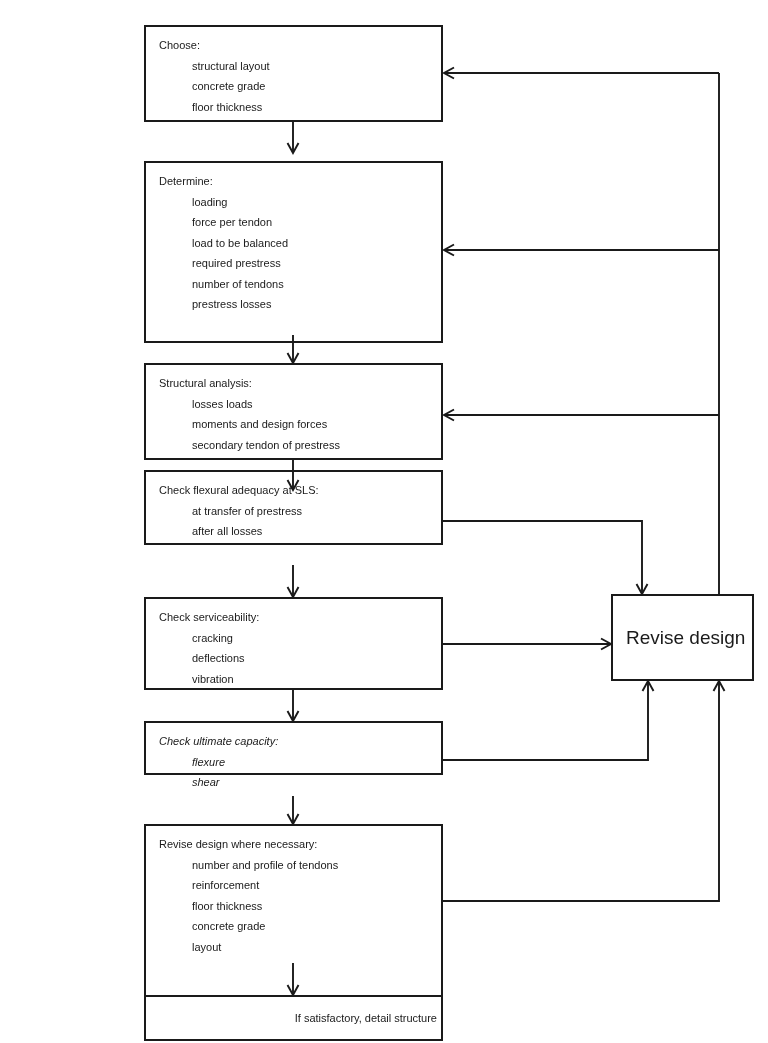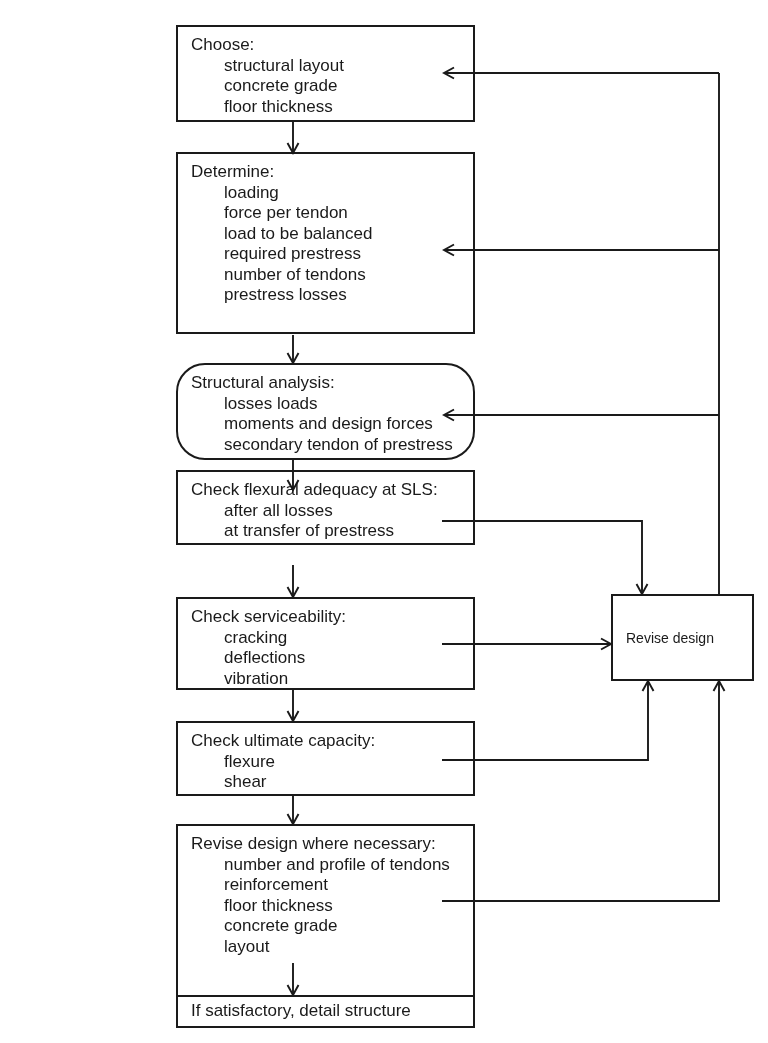--- a/index.html
+++ b/index.html
@@ -27,104 +27,103 @@
     fill: none;
   }
   .conn { stroke-width: 1.9px; }
   .node {
     position: absolute;
     box-sizing: border-box;
     left: 144px;
     width: 299px;
     background: var(--box_fill, #ffffff);
     border: 2.6px solid var(--line, #1a1a1a);
-    font-size: 17px;
+    font-size: 11px;
     line-height: 20.5px;
     padding: 8px 4px 0 13px;
-    margin-left: 32px;
   }
   .node .item { padding-left: 33px; }
   .node.single {
     display: flex;
     align-items: center;
     padding-top: 0;
   }
   .side-node {
     position: absolute;
     box-sizing: border-box;
     left: 611px;
     top: 594px;
     width: 143px;
     height: 87px;
     background: var(--box_fill, #ffffff);
     border: 2.6px solid var(--line, #1a1a1a);
-    font-size: 14px;
+    font-size: 19px;
     display: flex;
     align-items: center;
     padding-left: 13px;
   }
 </style>
 </head>
 <body>
 
 <div class="canvas">
 
   <div class="node" style="top:25px;height:97px;">
     <div>Choose:</div>
     <div class="item">structural layout</div>
     <div class="item">concrete grade</div>
     <div class="item">floor thickness</div>
   </div>
 
-  <div class="node" style="top:152px;height:182px;">
+  <div class="node" style="top:161px;height:182px;">
     <div>Determine:</div>
     <div class="item">loading</div>
     <div class="item">force per tendon</div>
     <div class="item">load to be balanced</div>
     <div class="item">required prestress</div>
     <div class="item">number of tendons</div>
     <div class="item">prestress losses</div>
   </div>
 
-  <div class="node" style="top:363px;height:97px;border-radius:29px;">
+  <div class="node" style="top:363px;height:97px;">
     <div>Structural analysis:</div>
     <div class="item">losses loads</div>
     <div class="item">moments and design forces</div>
     <div class="item">secondary tendon of prestress</div>
   </div>
 
   <div class="node" style="top:470px;height:75px;">
     <div>Check flexural adequacy at SLS:</div>
+    <div class="item">at transfer of prestress</div>
     <div class="item">after all losses</div>
-    <div class="item">at transfer of prestress</div>
   </div>
 
   <div class="node" style="top:597px;height:93px;">
     <div>Check serviceability:</div>
     <div class="item">cracking</div>
     <div class="item">deflections</div>
     <div class="item">vibration</div>
   </div>
 
-  <div class="node" style="top:721px;height:75px;">
+  <div class="node" style="top:721px;height:54px;font-style:italic;">
     <div>Check ultimate capacity:</div>
     <div class="item">flexure</div>
     <div class="item">shear</div>
   </div>
 
   <div class="node" style="top:824px;height:179px;">
     <div>Revise design where necessary:</div>
     <div class="item">number and profile of tendons</div>
     <div class="item">reinforcement</div>
     <div class="item">floor thickness</div>
     <div class="item">concrete grade</div>
     <div class="item">layout</div>
   </div>
 
-  <div class="node single" style="top:995px;height:33px;">
+  <div class="node single" style="top:995px;height:46px;justify-content:flex-end;">
     <div>If satisfactory, detail structure</div>
   </div>
 
   <div class="side-node">
     <div>Revise design</div>
   </div>
 
   <svg class="connector-layer" width="768" height="1043" viewBox="0 0 768 1043">
 
     <g>

